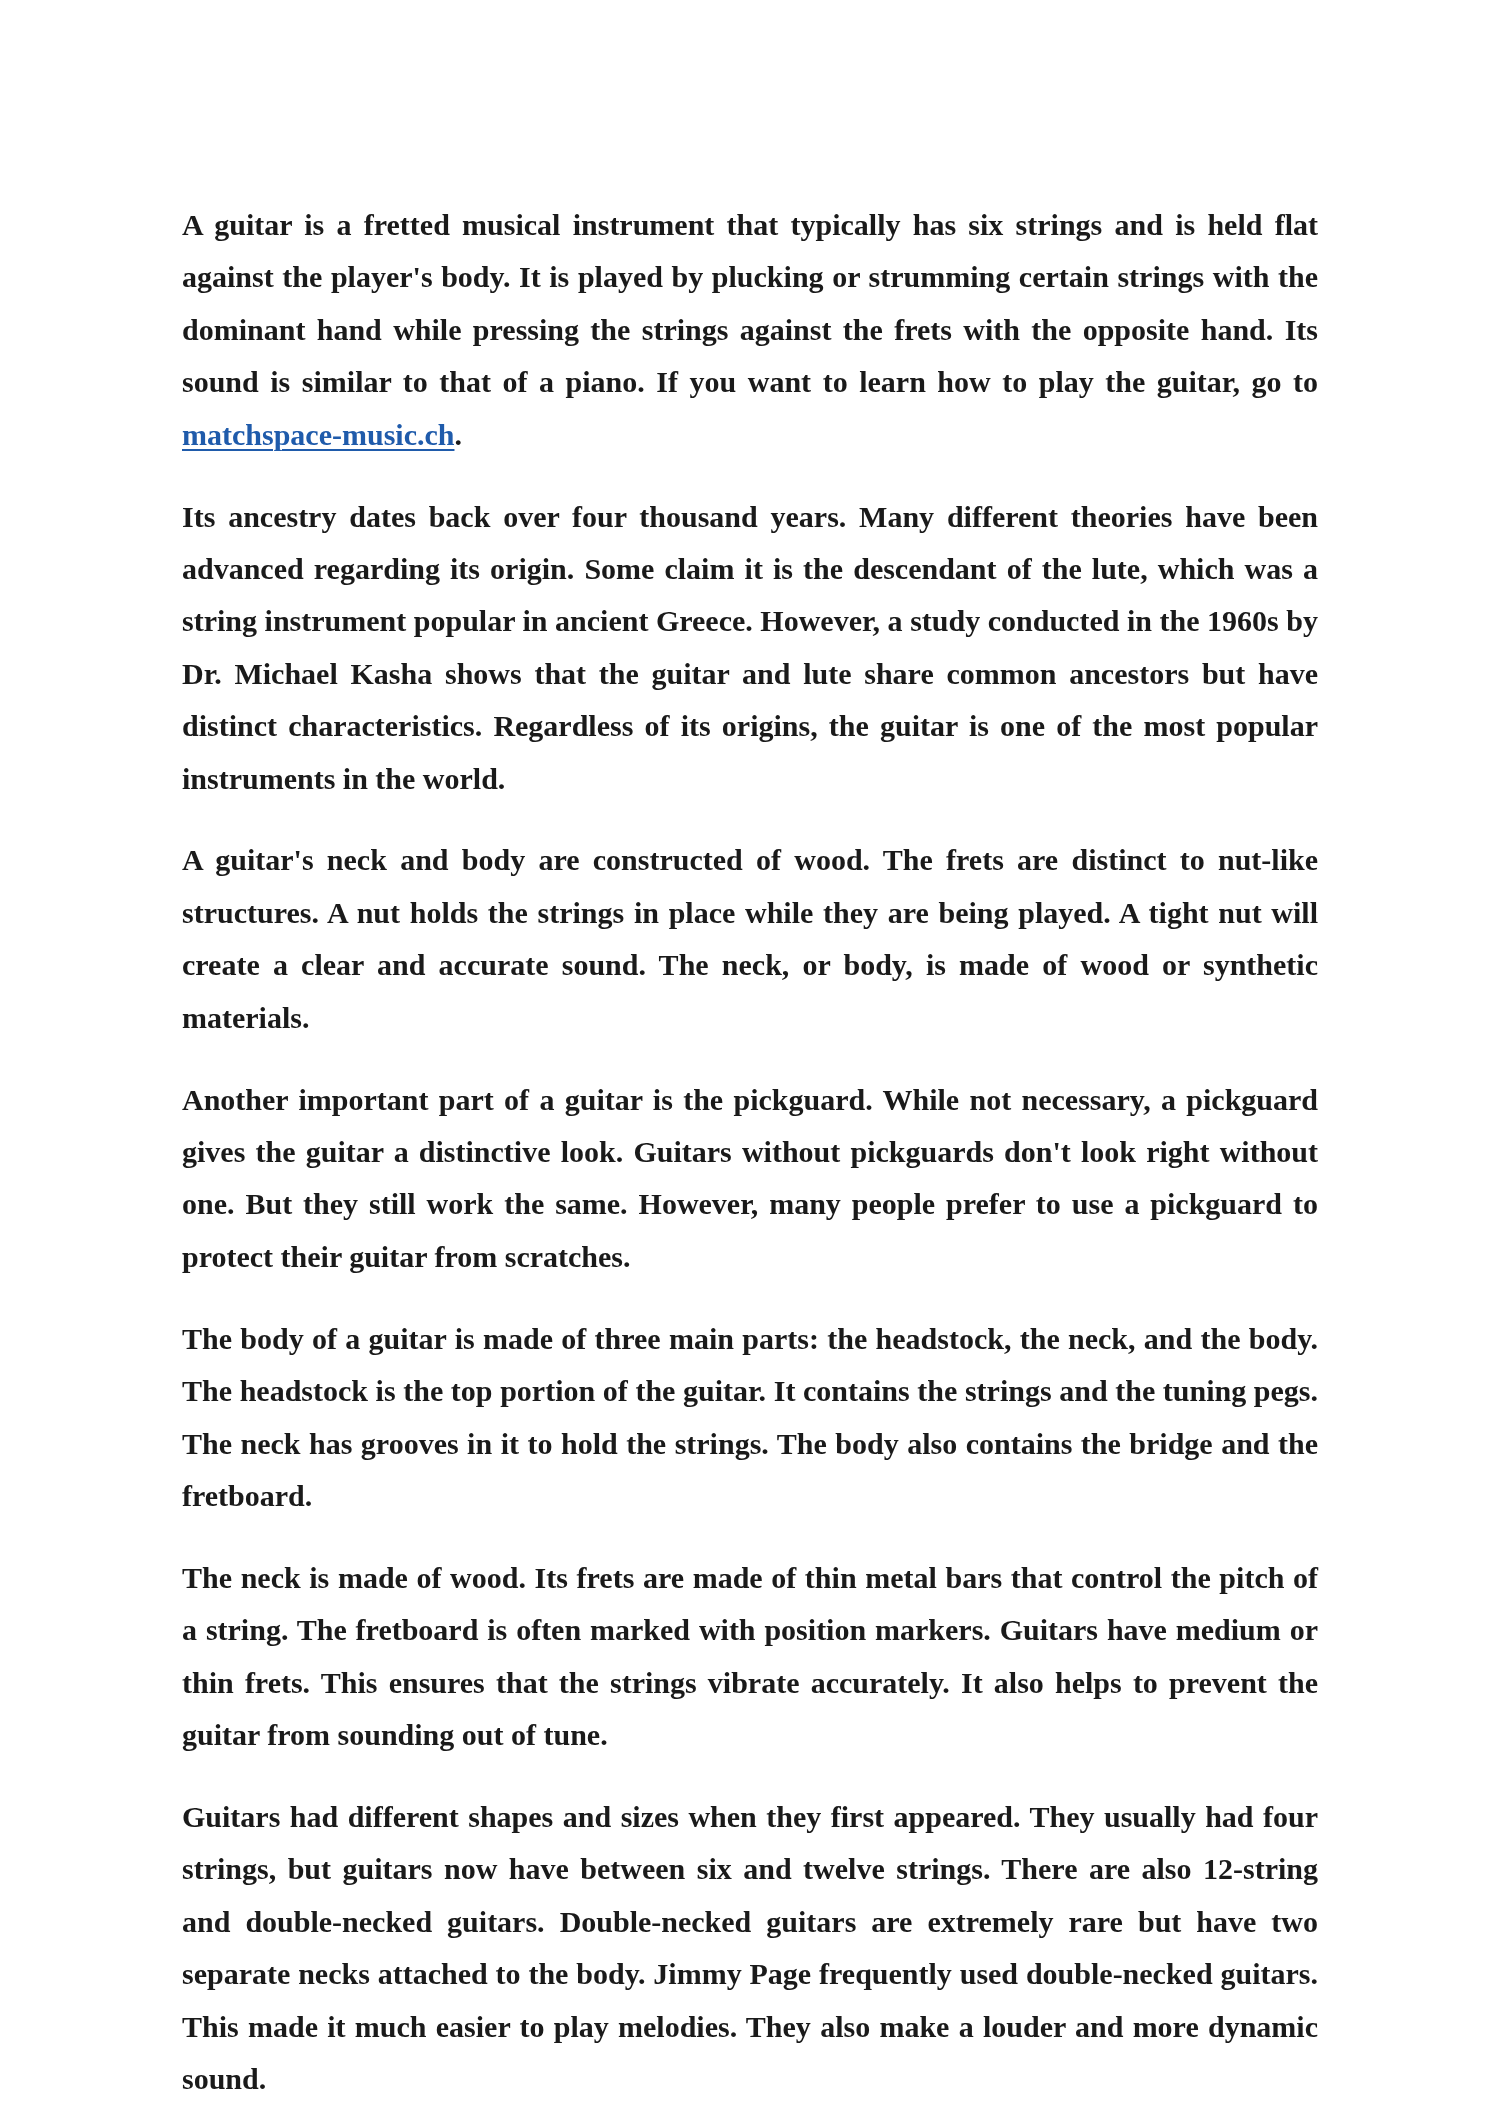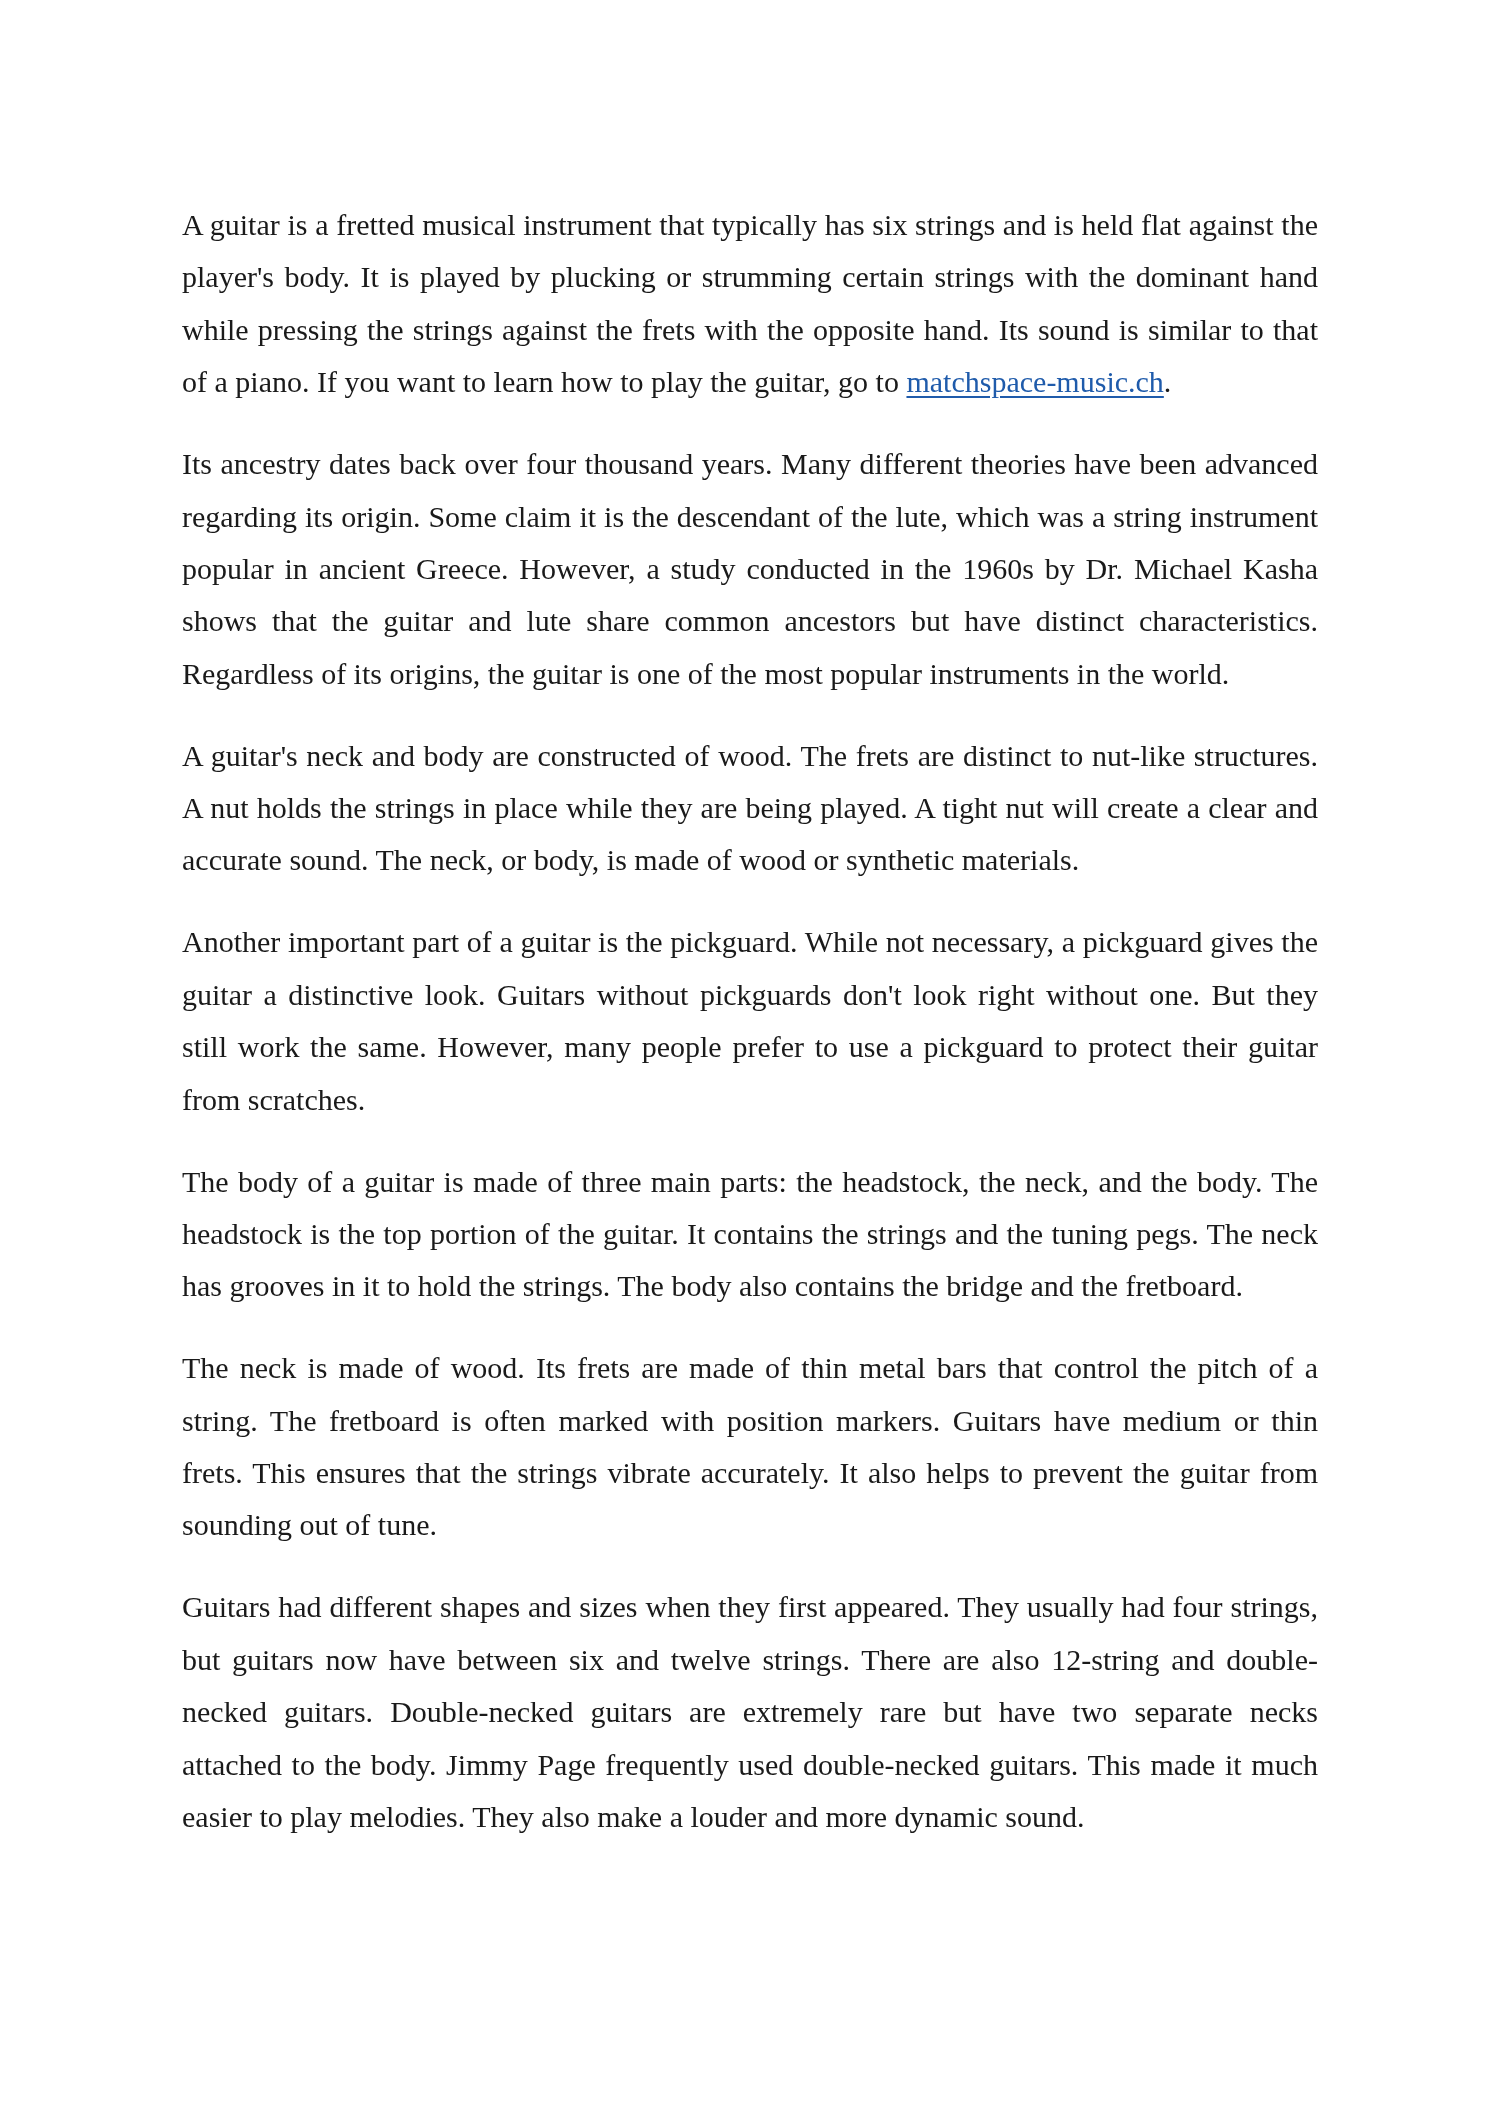--- a/index.html
+++ b/index.html
@@ -16,20 +16,21 @@
   .title {
     margin: 0 0 29.5px 0;
     line-height: 52.4px;
     font-weight: normal;
     font-size: 30px;
   }
   .para {
     margin: 0 0 29.5px 0;
     line-height: 52.4px;
     text-align: justify;
+    font-weight: bold;
   }
   .link {
     color: #1f5bab;
     text-decoration: underline;
     text-decoration-thickness: 2px;
     text-underline-offset: 4px;
   }
 </style>
 </head>
 <body>

